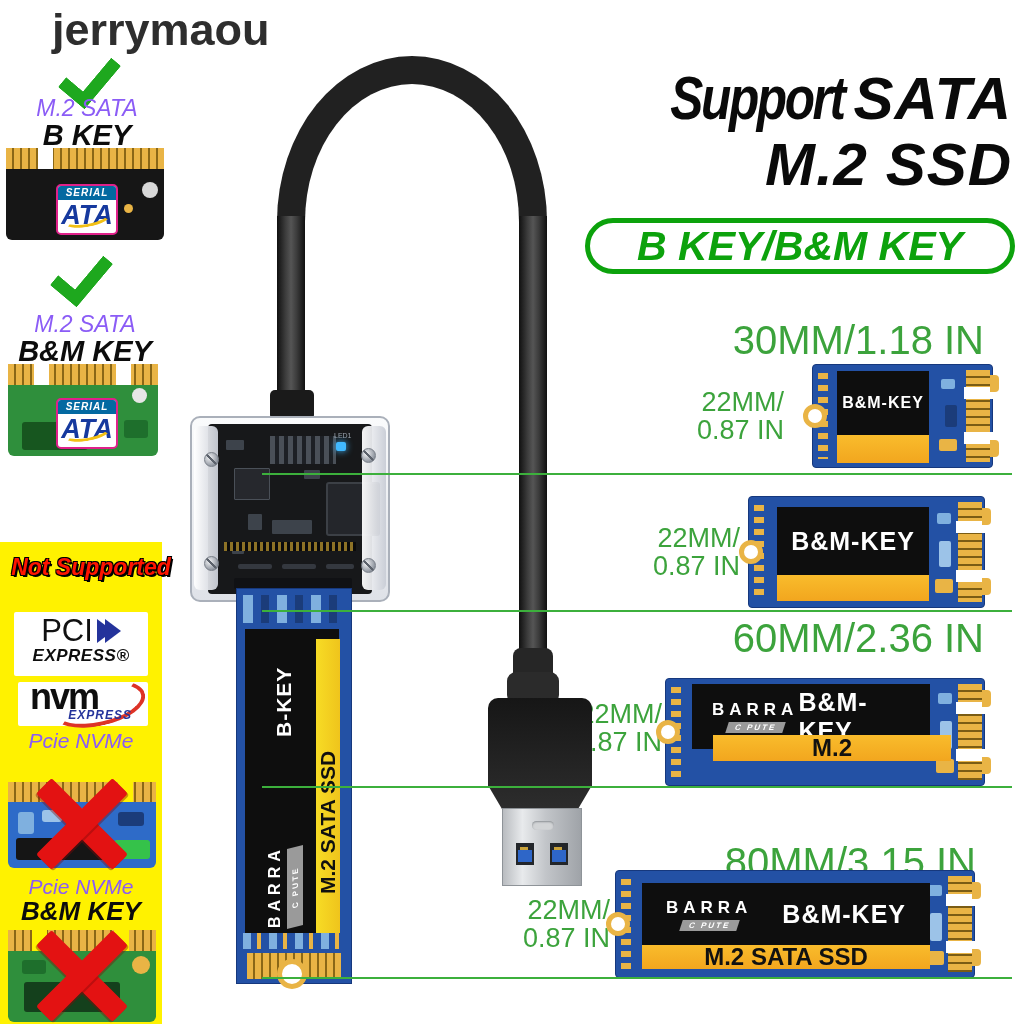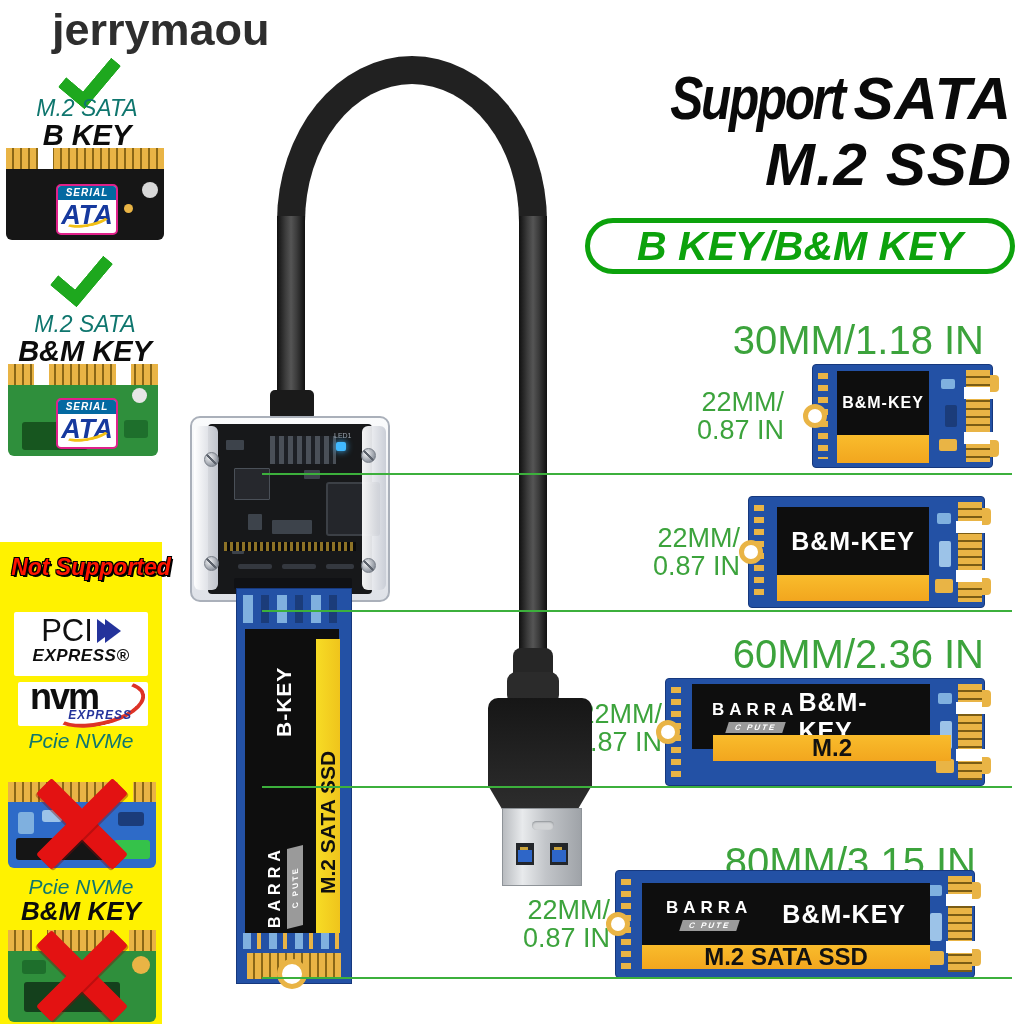--- a/index.html
+++ b/index.html
@@ -10,21 +10,21 @@
   
   .watermark{left:52px;top:4px;font-size:45px;font-weight:bold;color:#2e2e2e;letter-spacing:0px;}
 
   
   .check{width:64px;height:58px;}
   .check::after{content:"";position:absolute;left:14px;top:0px;width:22px;height:44px;
     border-right:13px solid #1EA81E;border-bottom:13px solid #1EA81E;transform:rotate(40deg);border-radius:2px;}
 
   
   .keylabel{text-align:center;line-height:1.05;}
-  .keylabel .l1{font-style:italic;font-size:23px;font-weight:400;color:#0f766e;display:block;}
+  .keylabel .l1{font-style:italic;font-size:23px;font-weight:400;color:#8b5cf6;display:block;}
   .keylabel .l2{font-style:italic;font-size:29px;font-weight:bold;color:#0c0c0c;display:block;}
 
   
   .board{border-radius:0 0 6px 6px;}
   .comb{position:absolute;left:0;right:0;top:0;height:21px;
         background:repeating-linear-gradient(90deg,#E9B445 0 6px,#8a6716 6px 8px);}
   .notch{position:absolute;top:-1px;width:15px;height:24px;background:#fff;}
   .notch.on-yellow{background:#FFF200;}
   .body-black{position:absolute;left:0;right:0;top:21px;bottom:0;background:#161616;border-radius:0 0 6px 6px;}
   .body-green{position:absolute;left:0;right:0;top:21px;bottom:0;background:#2F8F3C;border-radius:0 0 6px 6px;}
@@ -348,21 +348,21 @@
       <span class="keytext" style="font-size:25px;">B&amp;M-KEY</span>
     </div>
     <div class="strip" style="left:28px;top:78px;width:152px;height:26px;"></div>
     <div class="fingers"></div>
     <div class="fnotch" style="top:22%;"></div>
     <div class="fnotch" style="top:66%;"></div>
     <div class="tab" style="top:10%;"></div>
     <div class="tab" style="top:74%;"></div>
   </div>
 
-  <div class="abs dim dim-len" style="right:40px;top:634px;width:260px;">60MM/2.36 IN</div>
+  <div class="abs dim dim-len" style="right:40px;top:618px;width:260px;">60MM/2.36 IN</div>
   <div class="abs dim dim-w" style="right:362px;top:700px;width:120px;">
     <div>22MM/</div>
     <div>0.87 IN</div>
   </div>
   <div class="abs ssd" style="left:665px;top:678px;width:320px;height:108px;">
     <div class="lnotch"></div>
     <div class="pads"></div>
     <div class="chip" style="left:272px;top:14px;width:14px;height:11px;background:#7FB0DF;"></div>
     <div class="chip" style="left:274px;top:42px;width:12px;height:28px;background:#9cc3e8;"></div>
     <div class="chip" style="left:270px;top:80px;width:18px;height:14px;background:#E9B445;"></div>

